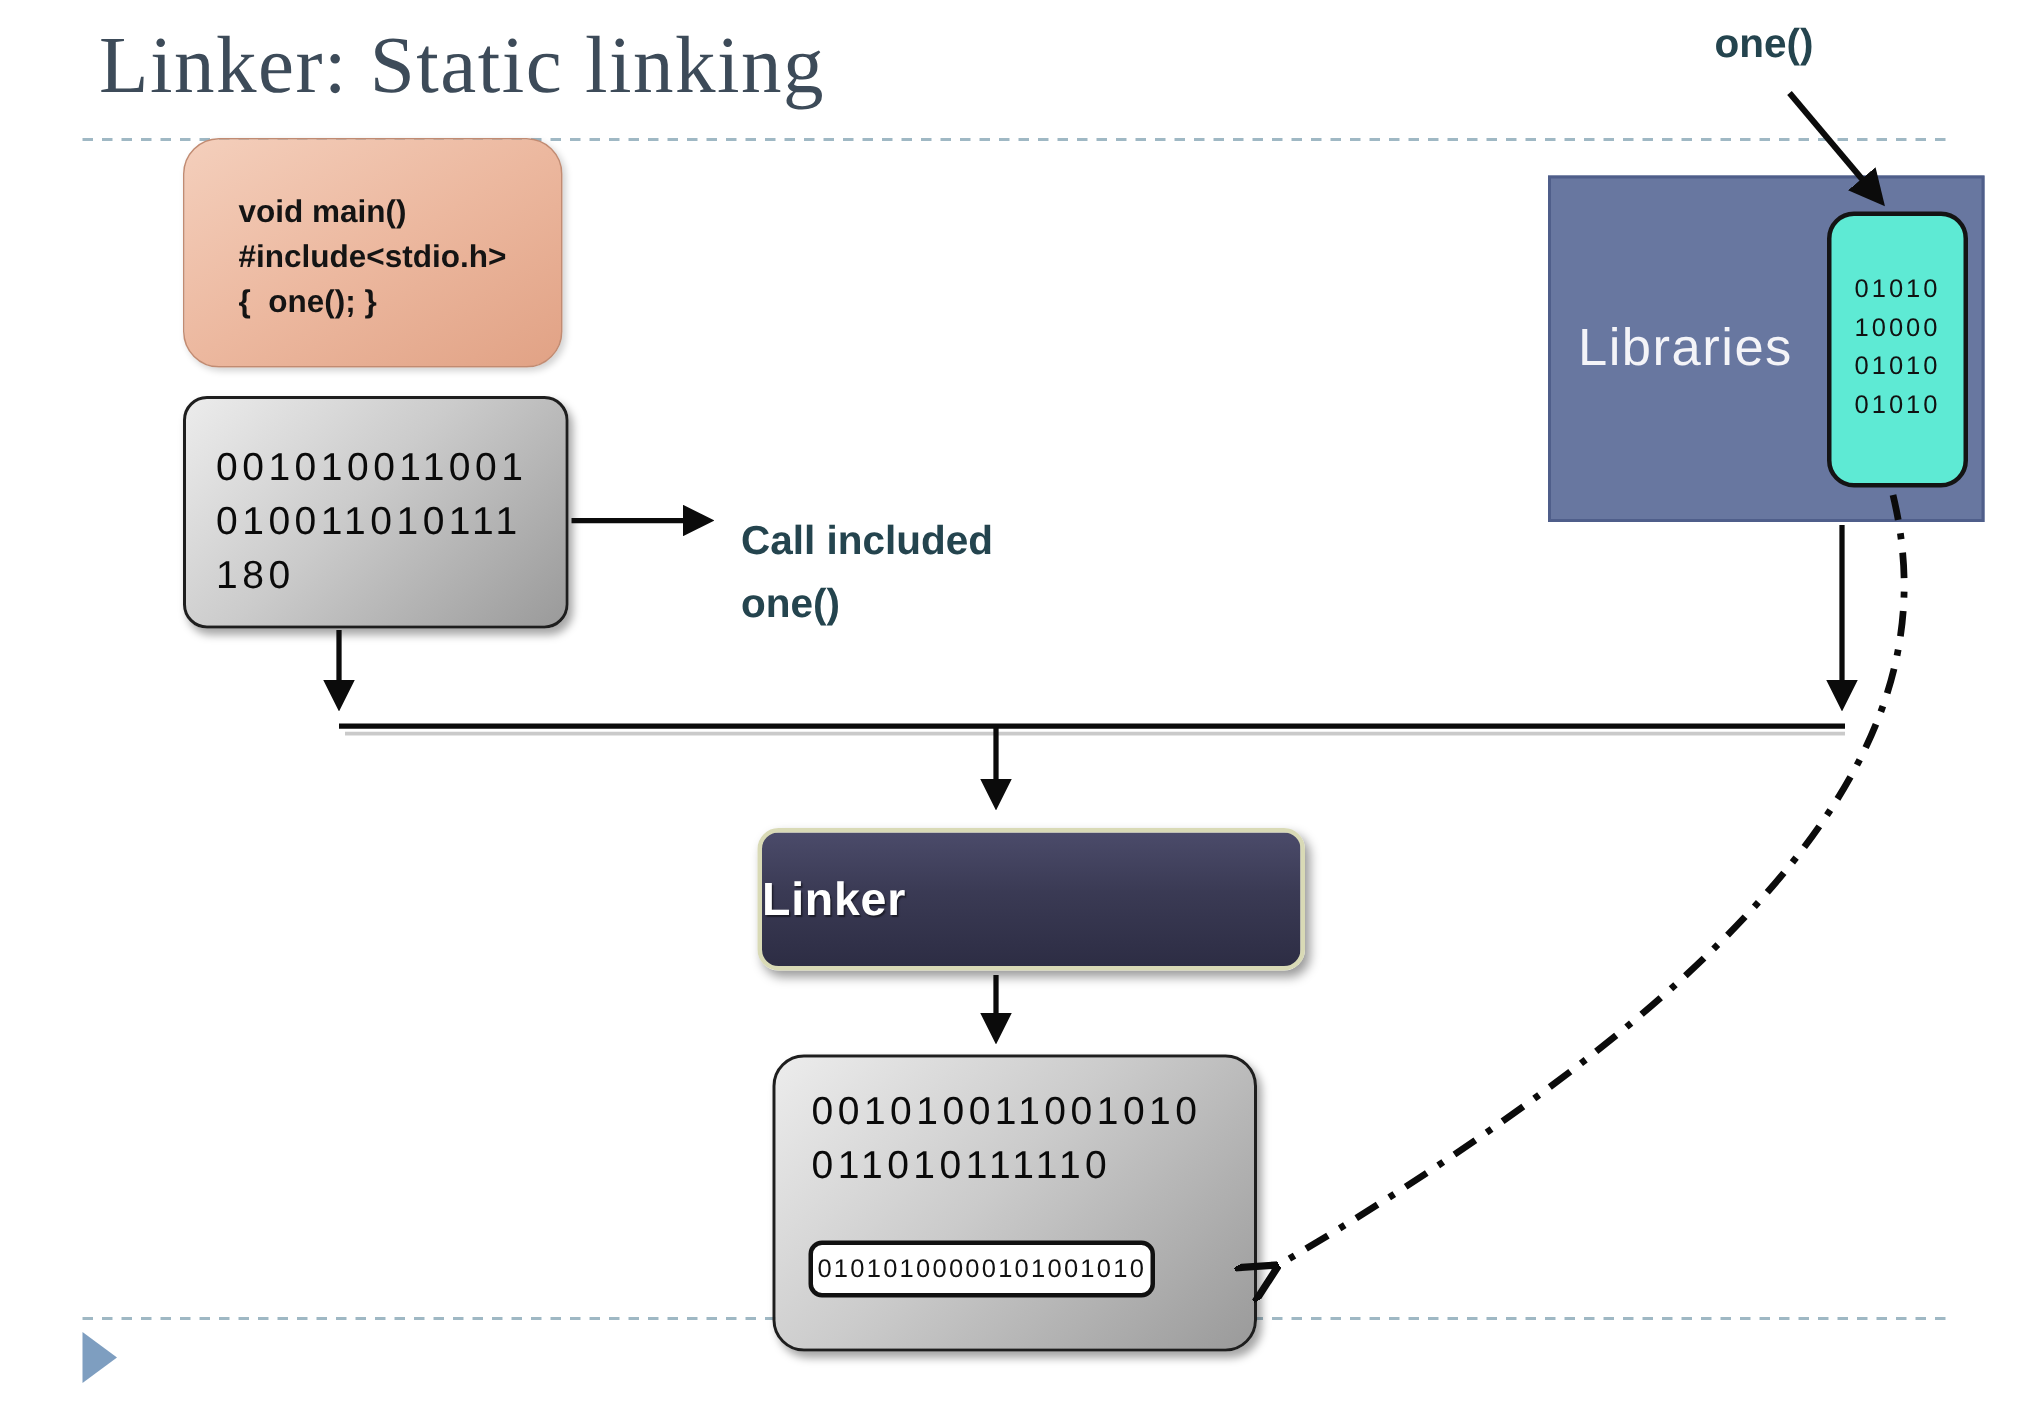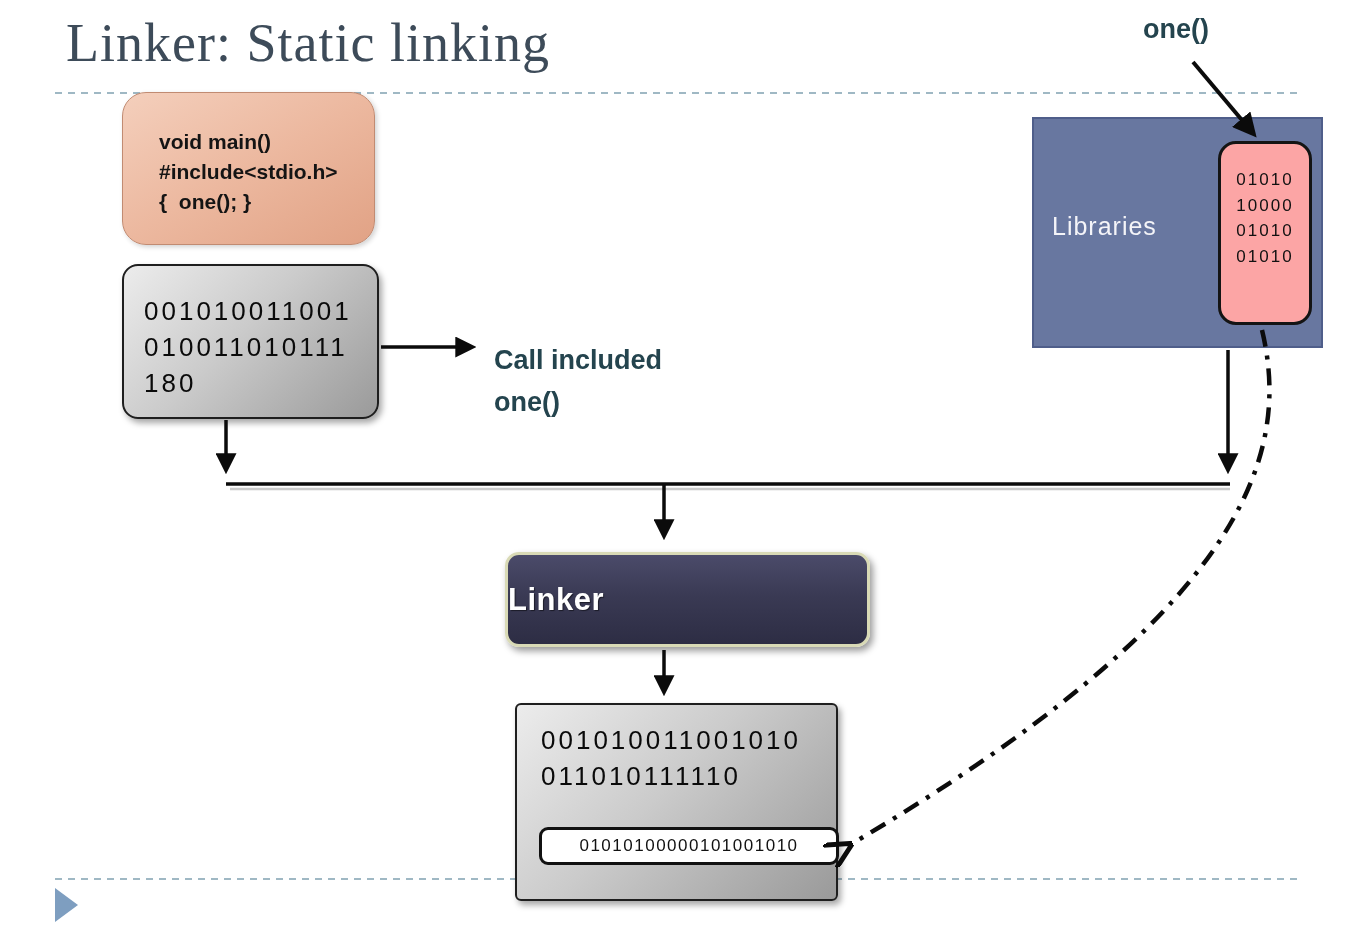--- a/index.html
+++ b/index.html
@@ -46,42 +46,42 @@
     font-size:27px;font-weight:bold;color:#24444e;
   }
 
   
   .libraries-box{
     left:1032px;top:117px;width:291px;height:231px;
     background:#6877a0;border:2px solid #4f5e8a;
   }
   .libraries-label{
     position:absolute;left:18px;top:93px;
-    font-size:25px;font-weight:normal;color:#f4f4f8;letter-spacing:1px;
+    font-size:35px;font-weight:normal;color:#f4f4f8;letter-spacing:1px;
   }
   .lib-white-box{
     position:absolute;left:184px;top:22px;width:94px;height:184px;
-    background:#fca5a5;border:3px solid #141414;border-radius:18px;
-    padding-top:23px;text-align:center;box-sizing:border-box;
+    background:#5eead4;border:3px solid #141414;border-radius:18px;
+    padding-top:36px;text-align:center;box-sizing:border-box;
   }
   .lib-bin-line{font-size:17px;color:#111;letter-spacing:2px;line-height:1.5;}
 
   
   .linker-box{
     left:505px;top:552px;width:365px;height:95px;border-radius:14px;
     background:linear-gradient(180deg,#4b4b6a 0%,#3a3a54 45%,#2d2d44 100%);
     border:3px solid #d9dab6;box-shadow:3px 4px 7px rgba(0,0,0,0.4);
     display:flex;align-items:center;
   }
   .linker-label{font-size:31px;font-weight:bold;color:#ffffff;letter-spacing:0.5px;text-shadow:1px 1px 1px rgba(0,0,0,0.5);}
 
   
-  .exec-box{left:515px;top:703px;width:323px;height:198px;border-radius:6px;padding:18px 0 0 24px;}
+  .exec-box{left:515px;top:703px;width:323px;height:198px;border-radius:21px;padding:18px 0 0 24px;}
   .exec-inset{
-    position:absolute;left:22px;top:122px;width:300px;height:38px;
+    position:absolute;left:22px;top:122px;width:231px;height:38px;
     background:#ffffff;border:3px solid #111;border-radius:9px;
     box-sizing:border-box;text-align:center;
   }
   .inset-line{font-size:17px;color:#111;letter-spacing:1.5px;line-height:31px;white-space:nowrap;}
 
   
   .caption-box{
     left:25px;top:736px;width:467px;height:77px;
     background:#5e4637;border:2px solid #49362b;
     padding:9px 14px;

